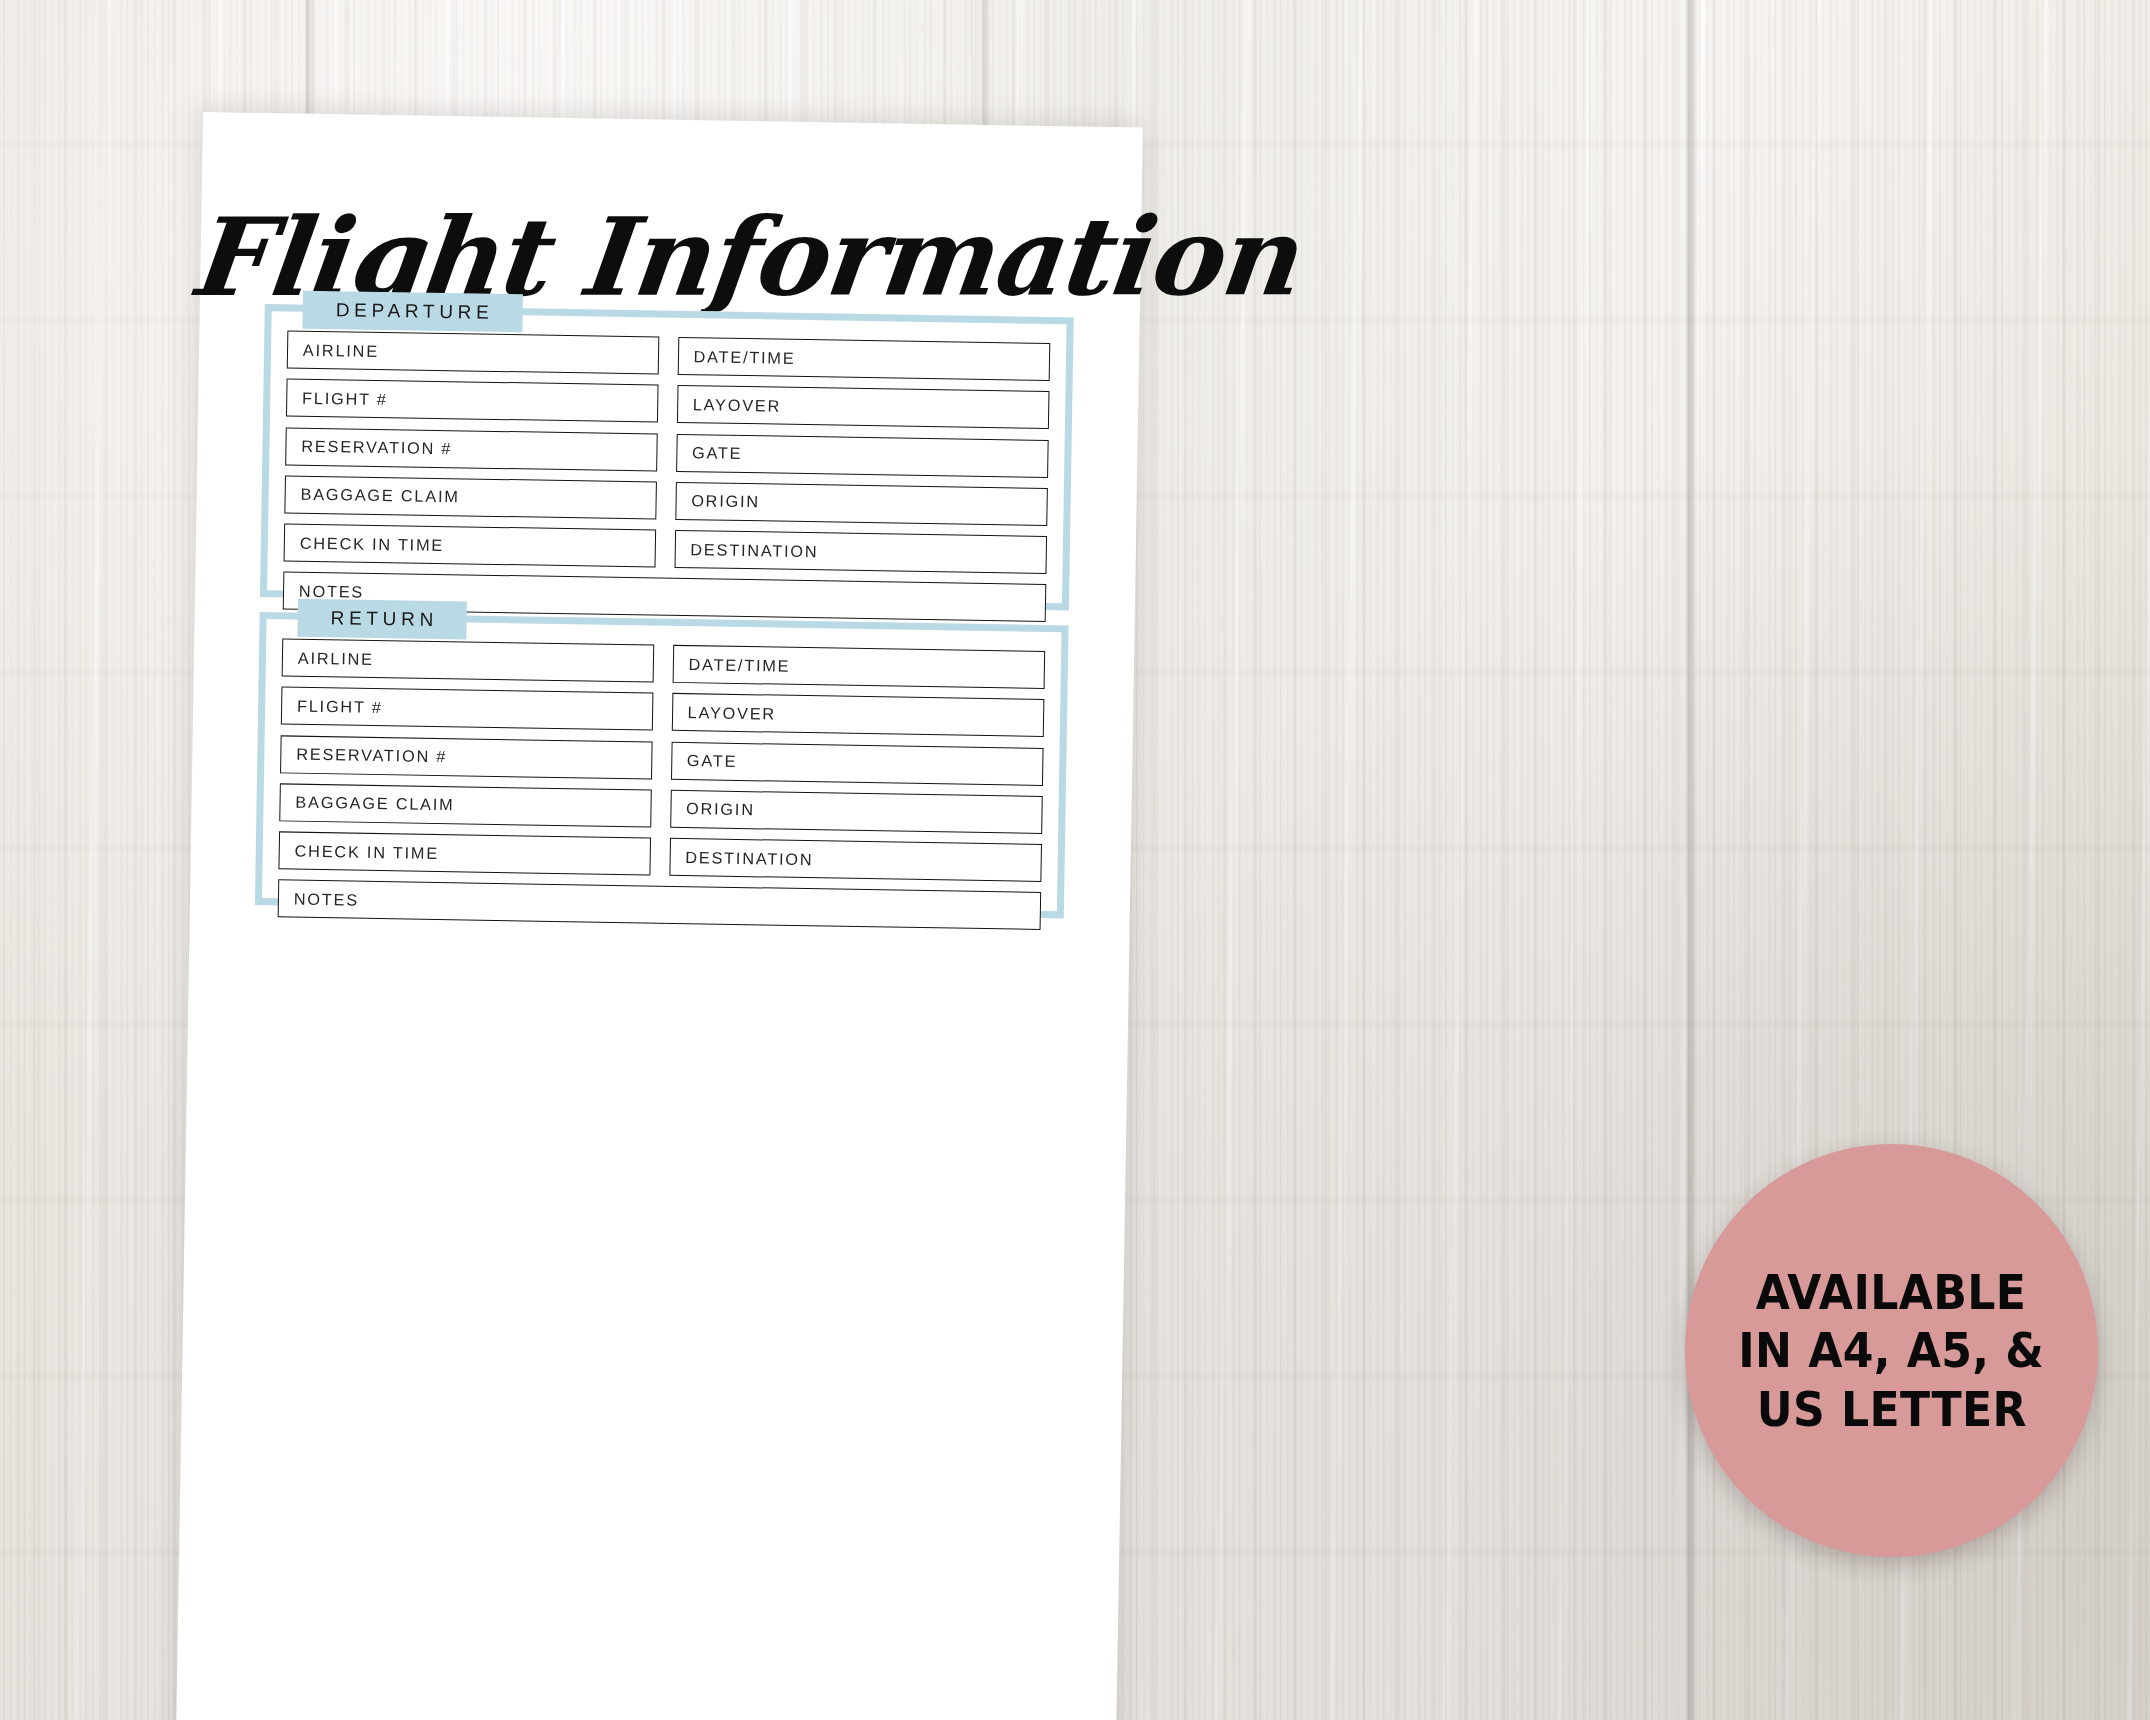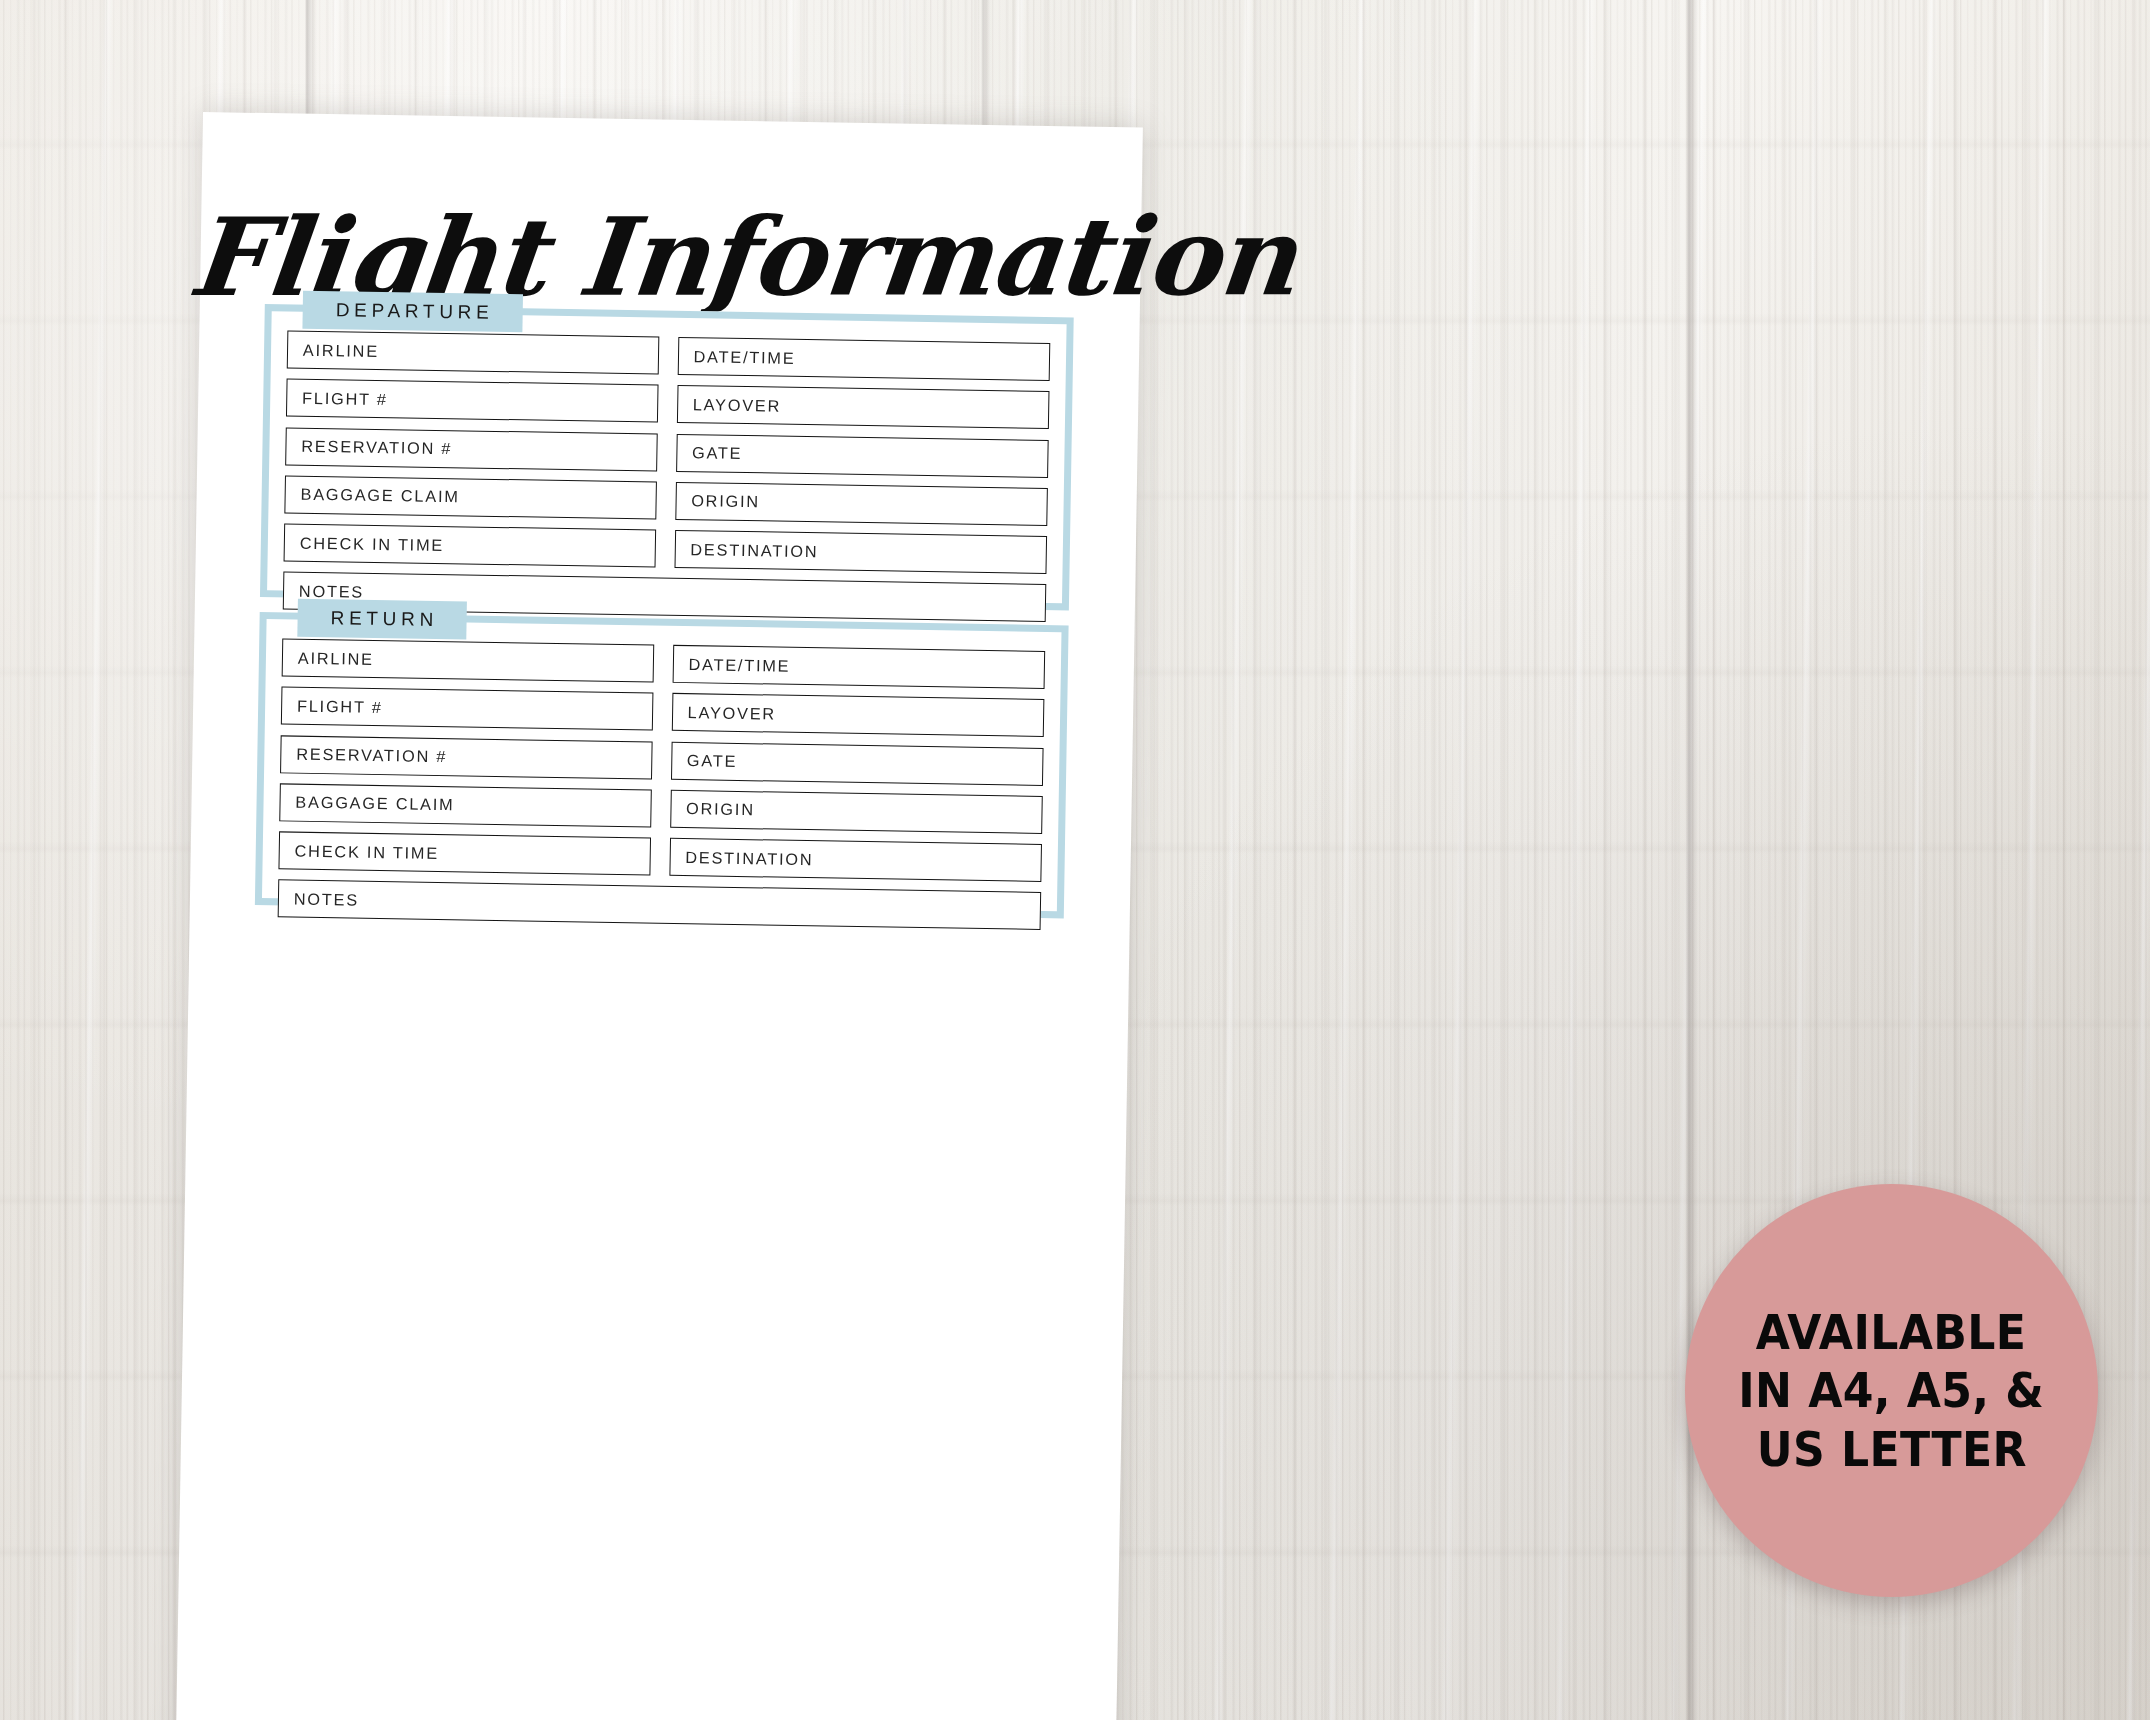--- a/index.html
+++ b/index.html
@@ -175,21 +175,21 @@
   }
   .field.wide {
     width: 100%;
   }
   .notes-wrap { width: 100%; }
 
   
   .badge {
     position: absolute;
     left: 1685px;
-    top: 1184px;
+    top: 1144px;
     width: 413px;
     height: 413px;
     border-radius: 50%;
     background: #d79a99;
     box-shadow: 0 7.7px 22.4px rgba(90,70,68,0.30);
     display: flex;
     flex-direction: column;
     align-items: center;
     justify-content: center;
     text-align: center;

